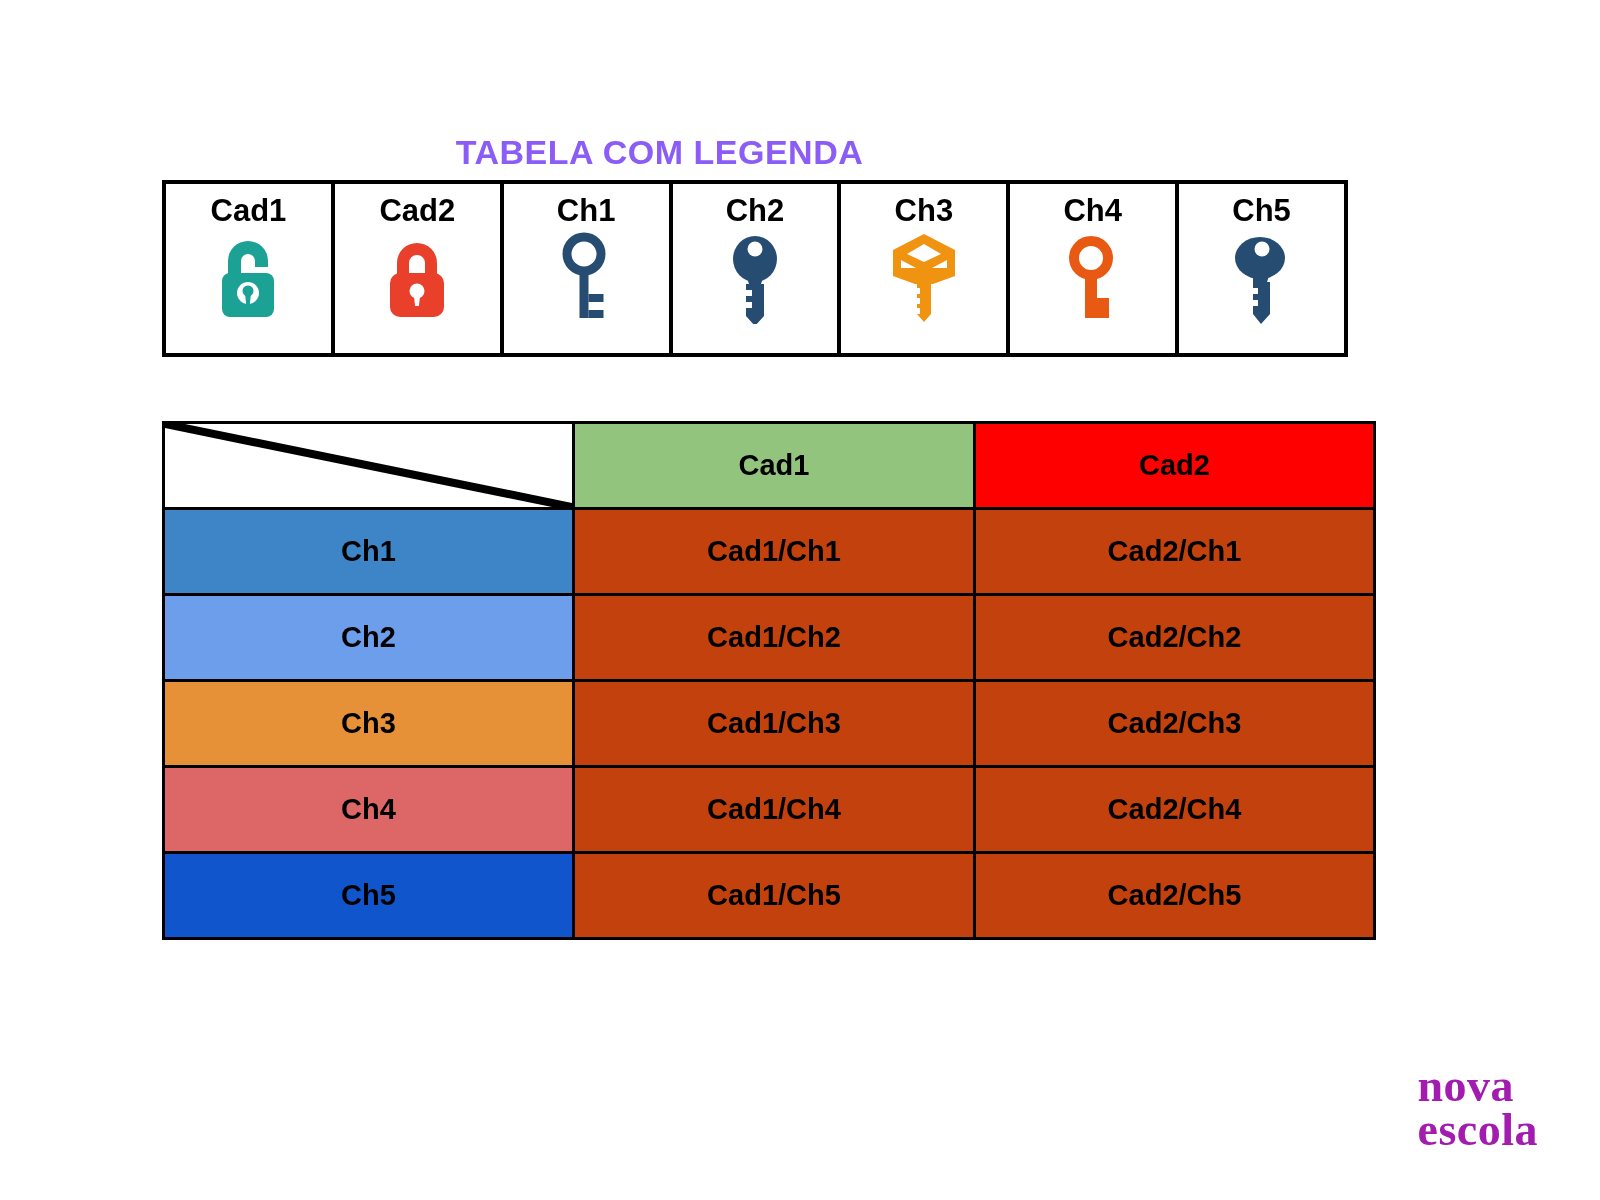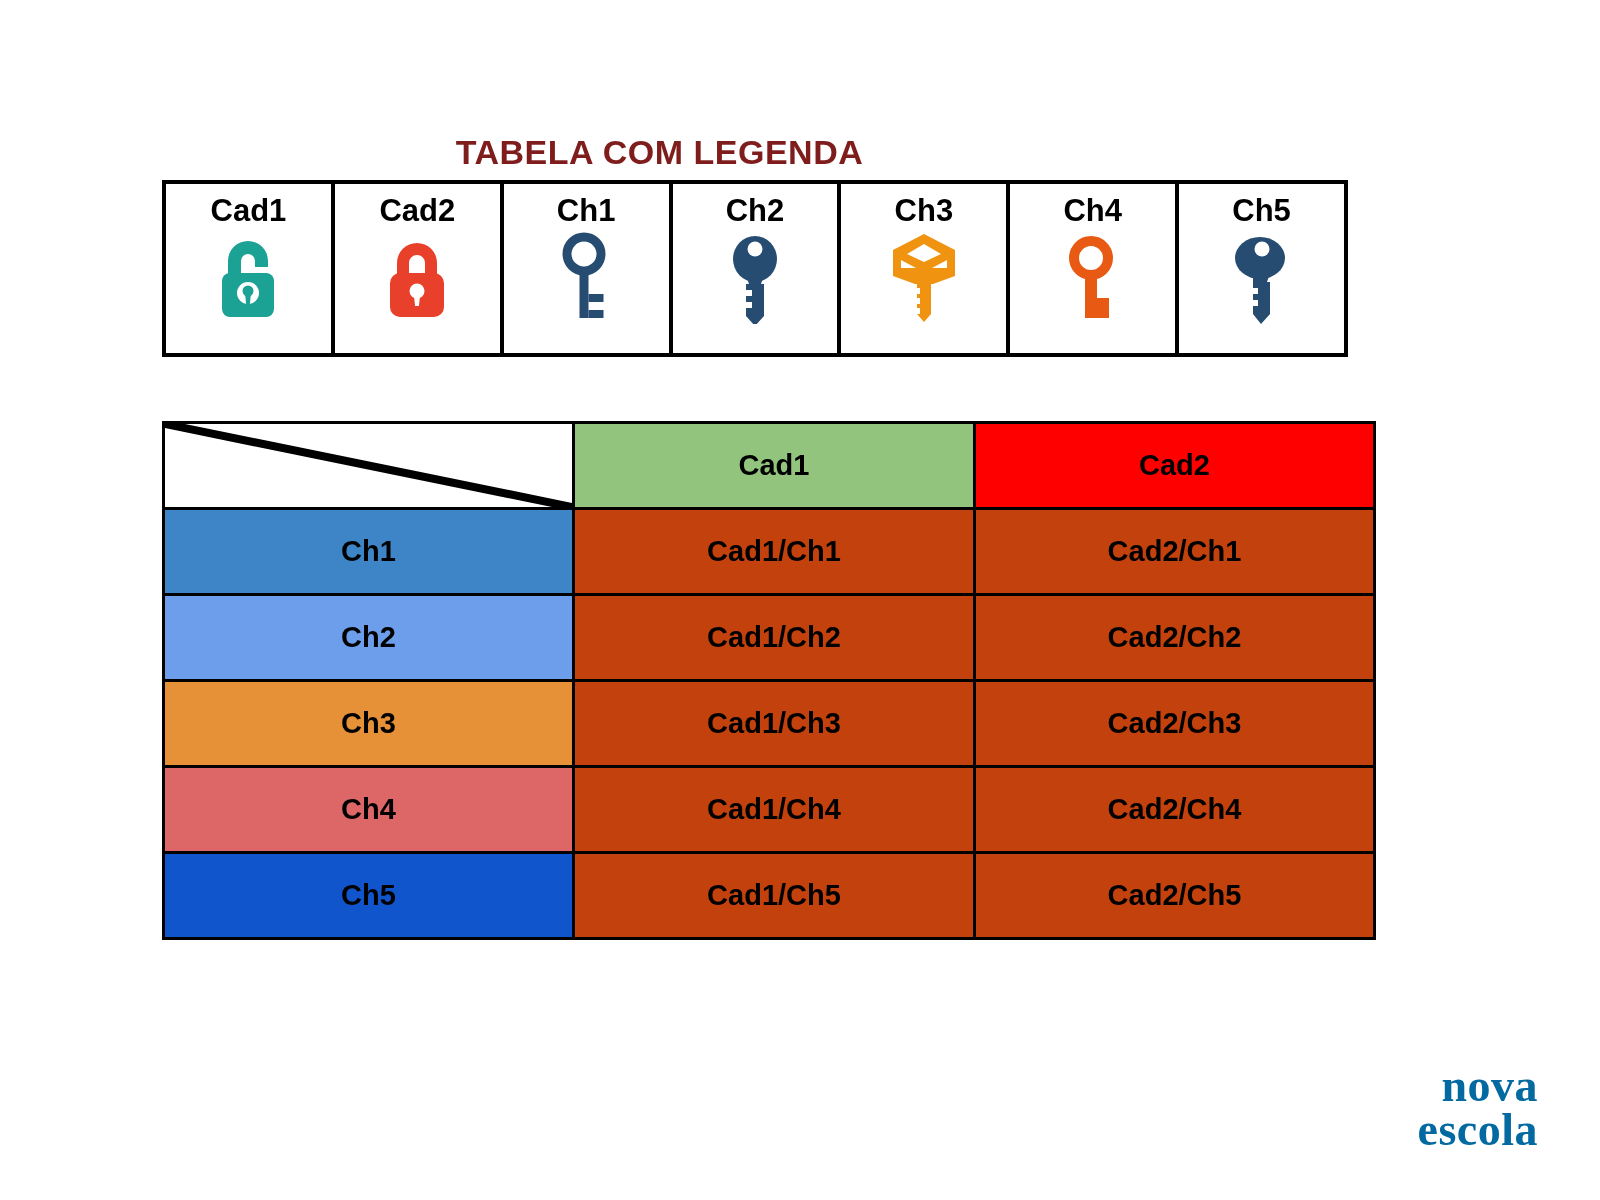--- a/index.html
+++ b/index.html
@@ -17,21 +17,21 @@
 
   
   #page-title {
     position: absolute;
     left: 0;
     top: 133px;
     width: 1319px;
     text-align: center;
     font-size: 34px;
     font-weight: bold;
-    color: #7f1d1d;
+    color: #8b5cf6;
     letter-spacing: 0.5px;
   }
 
   
   #legend-table {
     position: absolute;
     left: 162px;
     top: 180px;
     width: 1186px;
     height: 177px;
@@ -104,25 +104,25 @@
     display: block;
   }
   td.head-cell { height: 111px; }
   td.body-cell { background: #c2410c; }
 
   
   #watermark {
     position: absolute;
     right: 62px;
     bottom: 48px;
-    text-align: right;
+    text-align: left;
     font-family: "Liberation Serif", serif;
     font-size: 46px;
     font-weight: bold;
-    color: #0369a1;
+    color: #a21caf;
     line-height: 0.96;
     letter-spacing: 0.5px;
     user-select: none;
   }
 </style>
 </head>
 <body>
 
 <div id="page-title">TABELA COM LEGENDA</div>
 

